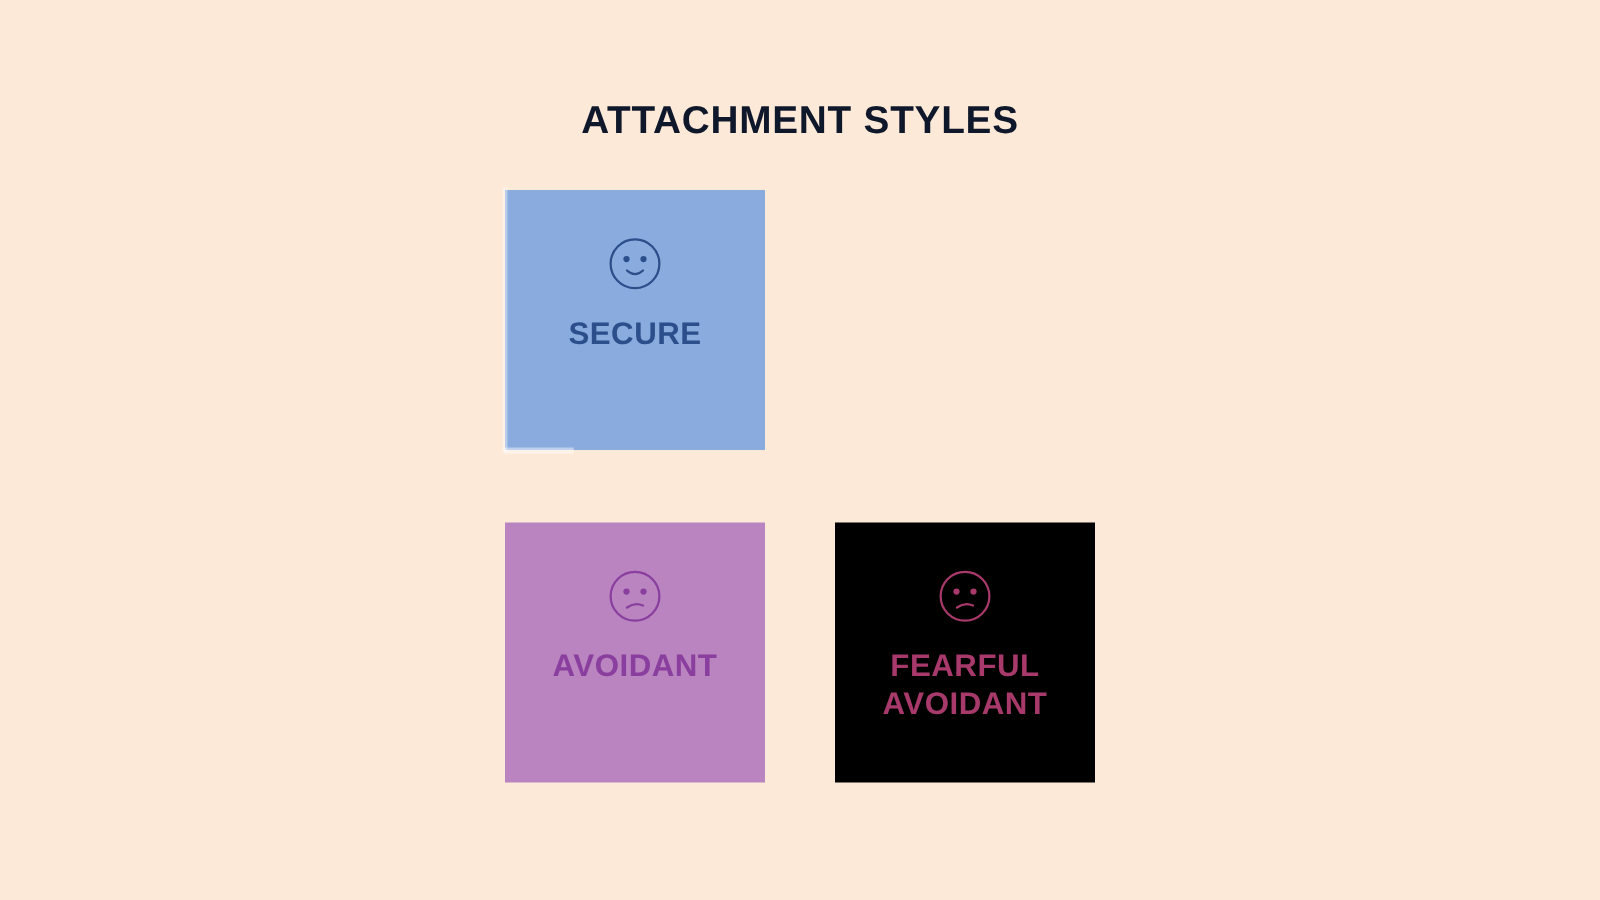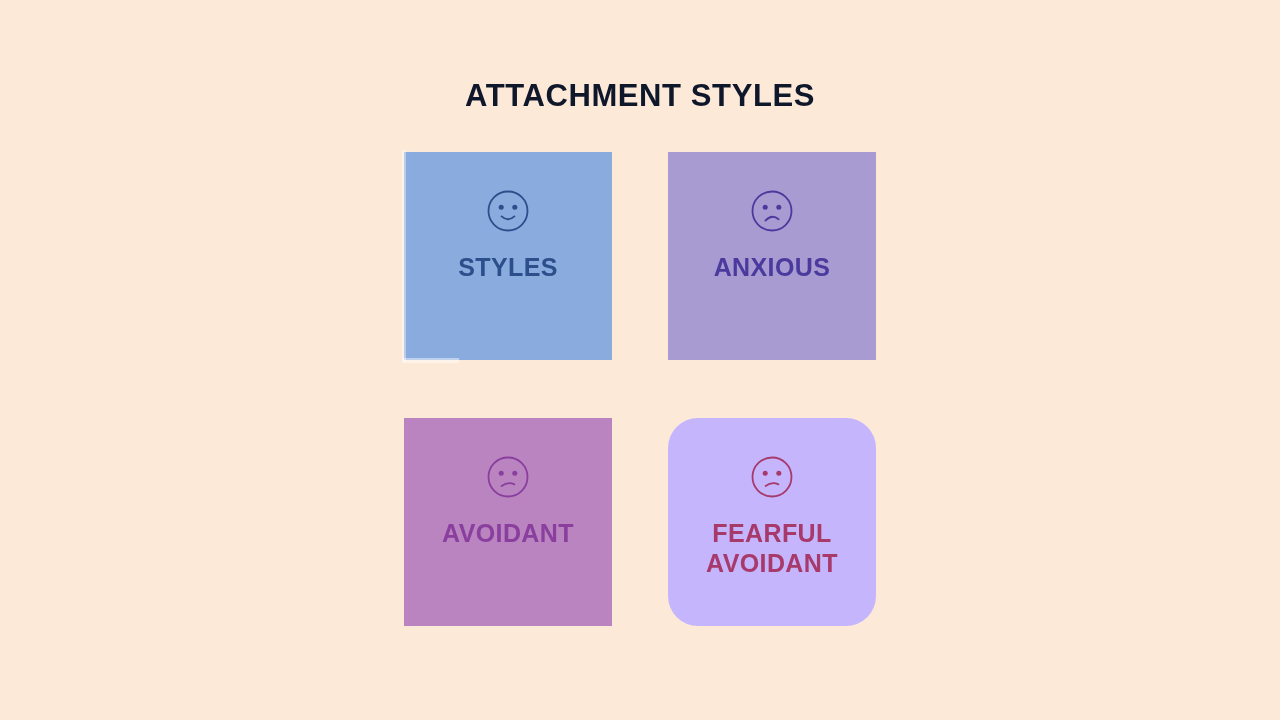--- a/index.html
+++ b/index.html
@@ -113,44 +113,35 @@
 
   <div id="cards-grid">
 
     <div class="card pos-tl edge-artifact" style="background: rgb(138, 171, 222);">
       <svg class="card-face" viewBox="0 0 44 44">
         <circle cx="22" cy="22" r="19.5" fill="none" stroke="#2c4f8c" stroke-width="1.8"></circle>
         <ellipse cx="15.2" cy="18.2" rx="2.5" ry="2.5" fill="#2c4f8c"></ellipse>
         <ellipse cx="28.8" cy="18.2" rx="2.5" ry="2.5" fill="#2c4f8c"></ellipse>
         <path d="M15.6 27.4 Q22 33.2 28.4 27.4" fill="none" stroke="#2c4f8c" stroke-width="1.8" stroke-linecap="round"></path>
       </svg>
-      <div class="card-label" style="color:#2c4f8c">STYLES</div>
+      <div class="card-label" style="color:#2c4f8c">SECURE</div>
     </div>
 
-    <div class="card pos-tr" style="background: rgb(168, 155, 209);">
-      <svg class="card-face" viewBox="0 0 44 44">
-        <circle cx="22" cy="22" r="19.5" fill="none" stroke="#4b3a9e" stroke-width="1.8"></circle>
-        <ellipse cx="15.2" cy="18.2" rx="2.5" ry="2.5" fill="#4b3a9e"></ellipse>
-        <ellipse cx="28.8" cy="18.2" rx="2.5" ry="2.5" fill="#4b3a9e"></ellipse>
-        <path d="M15.4 31.6 Q22 24.6 28.6 30.2" fill="none" stroke="#4b3a9e" stroke-width="1.8" stroke-linecap="round"></path>
-      </svg>
-      <div class="card-label" style="color:#4b3a9e">ANXIOUS</div>
-    </div>
 
     <div class="card pos-bl" style="background: rgb(185, 132, 192);">
       <svg class="card-face" viewBox="0 0 44 44">
         <circle cx="22" cy="22" r="19.5" fill="none" stroke="#8a3e9e" stroke-width="1.8"></circle>
         <ellipse cx="15.2" cy="18.2" rx="2.5" ry="2.5" fill="#8a3e9e"></ellipse>
         <ellipse cx="28.8" cy="18.2" rx="2.5" ry="2.5" fill="#8a3e9e"></ellipse>
         <path d="M15.6 31.0 Q22 26.4 28.4 29.4" fill="none" stroke="#8a3e9e" stroke-width="1.8" stroke-linecap="round"></path>
       </svg>
       <div class="card-label" style="color:#8a3e9e">AVOIDANT</div>
     </div>
 
-    <div class="card pos-br two-line" style="background: #c4b5fd; border-radius: 30px;">
+    <div class="card pos-br two-line" style="background: #000000;">
       <svg class="card-face" viewBox="0 0 44 44">
         <circle cx="22" cy="22" r="19.5" fill="none" stroke="#a8396b" stroke-width="1.8"></circle>
         <ellipse cx="15.2" cy="18.2" rx="2.5" ry="2.5" fill="#a8396b"></ellipse>
         <ellipse cx="28.8" cy="18.2" rx="2.5" ry="2.5" fill="#a8396b"></ellipse>
         <path d="M15.6 31.0 Q22 26.4 28.4 29.4" fill="none" stroke="#a8396b" stroke-width="1.8" stroke-linecap="round"></path>
       </svg>
       <div class="card-label" style="color:#a8396b">FEARFUL
 AVOIDANT</div>
     </div>
 

